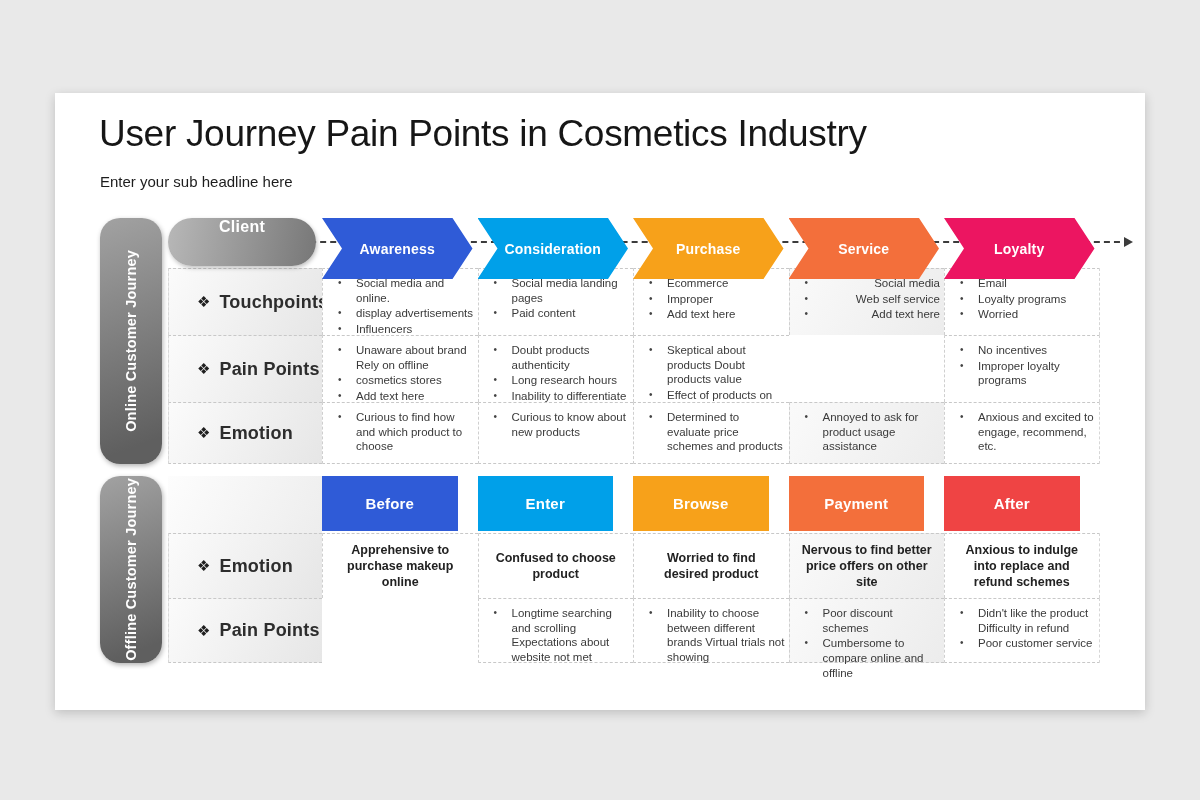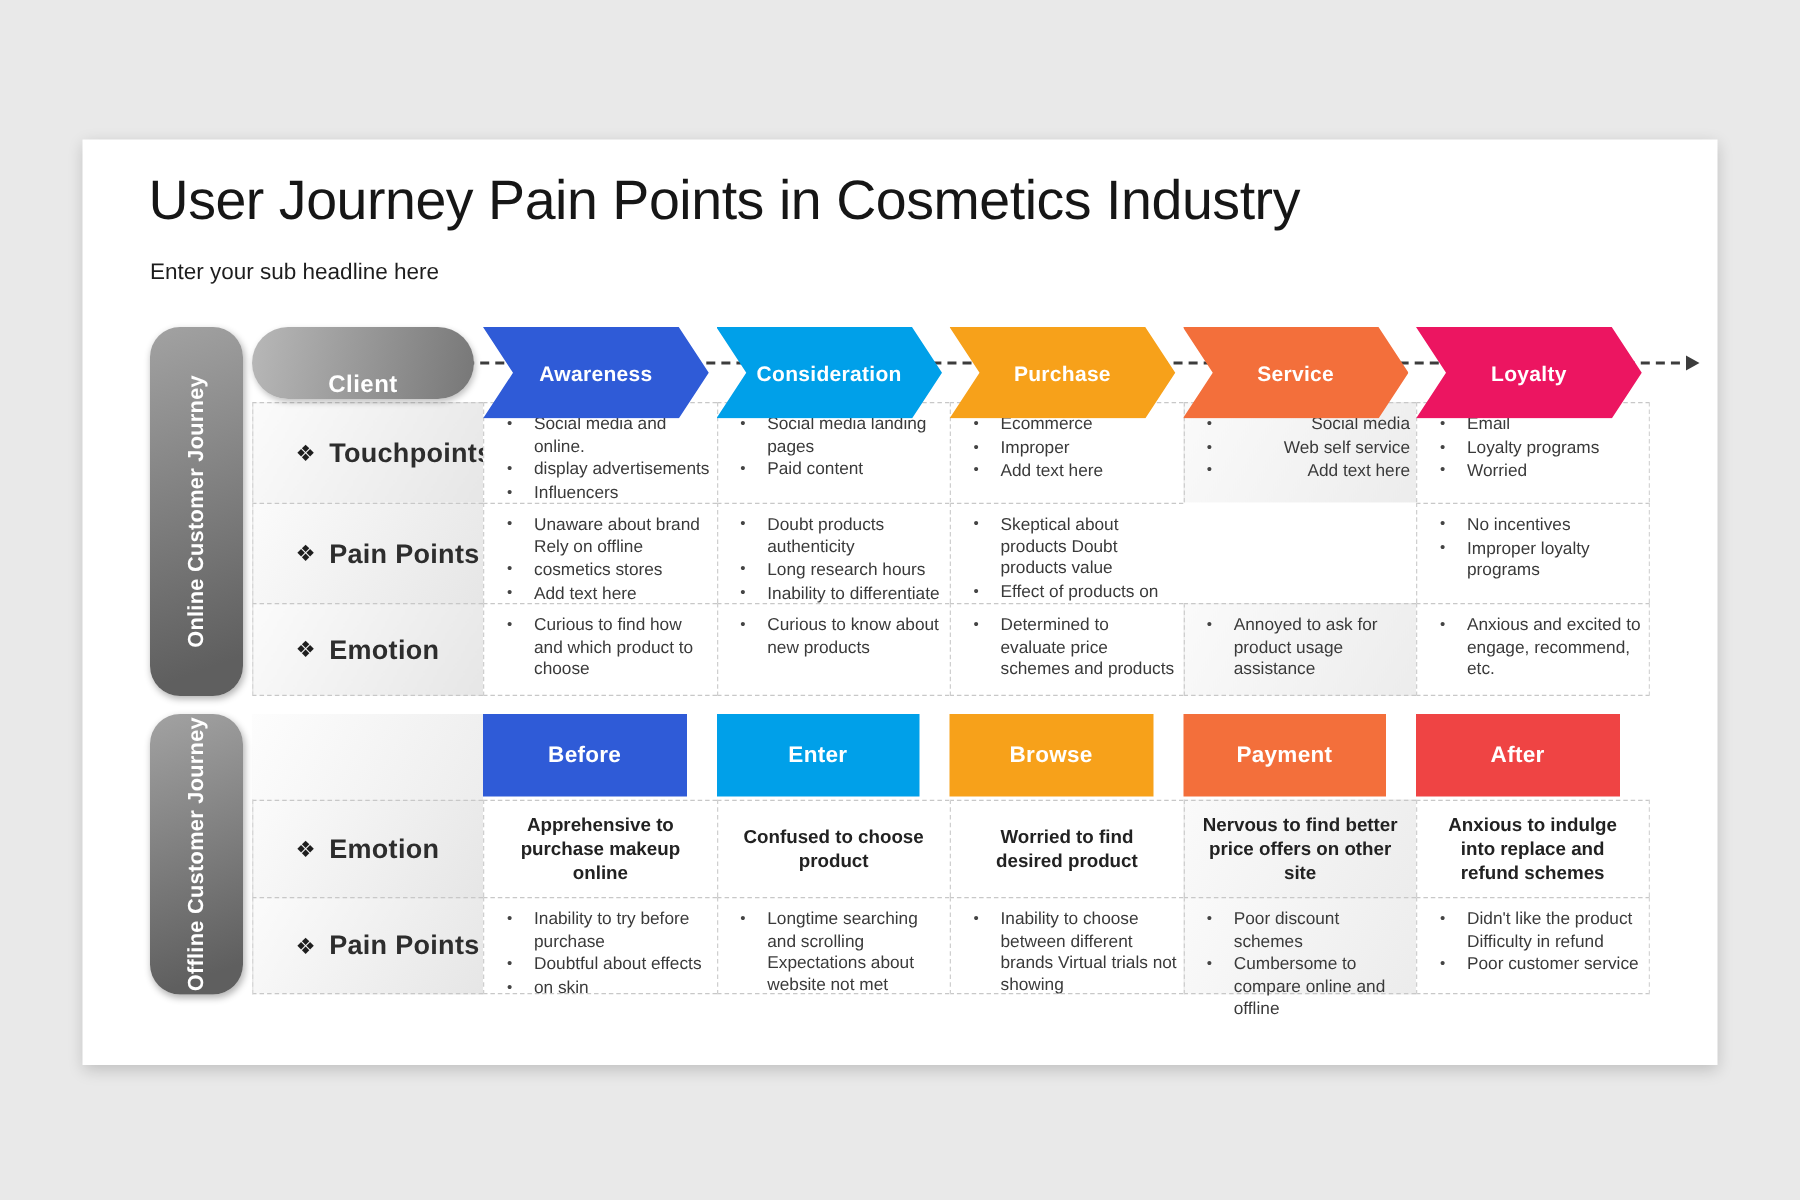--- a/index.html
+++ b/index.html
@@ -5,21 +5,21 @@
   *{margin:0;padding:0;box-sizing:border-box}
   html,body{width:1200px;height:800px;background:#e9e9e9;font-family:"Liberation Sans",sans-serif;overflow:hidden}
   .slide{position:absolute;left:55px;top:93px;width:1090px;height:617px;background:#fff;box-shadow:0 3px 10px rgba(0,0,0,.18)}
   .title{position:absolute;left:44px;top:20px;font-size:37px;font-weight:500;color:#161616;letter-spacing:-.3px}
   .subtitle{position:absolute;left:45px;top:80px;font-size:15px;color:#1d1d1d}
   .journey{position:absolute;left:45px;display:grid}
   #online{top:125px;grid-template-columns:68px 154px repeat(5,155.5px);grid-template-rows:50px 67px 67px 62px}
   #offline{top:383px;grid-template-columns:68px 154px repeat(5,155.5px);grid-template-rows:57px 65px 65px}
   .pill{grid-column:1;grid-row:1/-1;width:62px;border-radius:20px;background:linear-gradient(160deg,#a2a2a2 0%,#5f5f5f 90%);display:flex;align-items:center;justify-content:center;z-index:3;box-shadow:1px 2px 5px rgba(0,0,0,.3)}
   .pill span{writing-mode:vertical-rl;transform:rotate(180deg);color:#fff;font-weight:bold;font-size:14.5px;text-align:center;line-height:1.7;letter-spacing:.2px}
-  .clientpill{grid-column:2;grid-row:1;height:48px;margin:0 6px 0 0;border-radius:24px;background:linear-gradient(100deg,#b8b8b8 0%,#777 100%);display:flex;align-items:flex-end;justify-content:center;z-index:3;box-shadow:1px 2px 4px rgba(0,0,0,.25)}
+  .clientpill{grid-column:2;grid-row:1;height:48px;margin:0 6px 0 0;border-radius:24px;background:linear-gradient(100deg,#b8b8b8 0%,#777 100%);display:flex;align-items:flex-start;justify-content:center;z-index:3;box-shadow:1px 2px 4px rgba(0,0,0,.25)}
   .clientpill span{color:#fff;font-weight:bold;font-size:16px;letter-spacing:.3px}
   .dashline{position:absolute;top:23px;left:190px;right:-30px;border-top:2px dashed #3c3c3c;z-index:1}
   .dashline::after{content:"";position:absolute;right:-3px;top:-6px;width:0;height:0;border-left:9px solid #3c3c3c;border-top:5px solid transparent;border-bottom:5px solid transparent}
   .arrow{height:61px;margin-right:5px;position:relative;z-index:2;display:flex;align-items:center;justify-content:center;clip-path:polygon(0 0,calc(100% - 20px) 0,100% 50%,calc(100% - 20px) 100%,0 100%,20px 50%)}
   .arrow span{color:#fff;font-weight:bold;font-size:14px;letter-spacing:.2px}
   .block{height:55px;margin-right:20px;display:flex;align-items:center;justify-content:center}
   .block span{color:#fff;font-weight:bold;font-size:15px;letter-spacing:.2px}
   .hlabel{grid-column:2;grid-row:1;background:linear-gradient(120deg,#fdfdfd,#ededed)}
   .rlabel{grid-column:2;display:flex;align-items:center;gap:9px;padding-left:28px;background:linear-gradient(120deg,#fbfbfb,#e6e6e6);border-top:1px dashed #c8c8c8;border-left:1px dashed #d8d8d8}
   .rlabel .dmd{font-size:15px;color:#1e1e1e}
@@ -196,27 +196,20 @@
       <div class="cell ecell tint" style="grid-area: 2 / 6;">
         <span>Nervous to find better price offers on other site</span>
       </div>
       <div class="cell ecell br" style="grid-area: 2 / 7;">
         <span>Anxious to indulge into replace and refund schemes</span>
       </div>
       <div class="rlabel bb" style="grid-area: 3 / 2;">
         <span class="dmd">❖</span>
         <span class="lbl">Pain Points</span>
       </div>
-      <div class="cell bb" style="grid-area: 3 / 3;">
-        <ul>
-          <li><span>Inability to try before purchase</span></li>
-          <li><span>Doubtful about effects</span></li>
-          <li><span>on skin</span></li>
-        </ul>
-      </div>
       <div class="cell bb" style="grid-area: 3 / 4;">
         <ul>
           <li><span>Longtime searching and scrolling Expectations about website not met</span></li>
         </ul>
       </div>
       <div class="cell bb" style="grid-area: 3 / 5;">
         <ul>
           <li><span>Inability to choose between different brands Virtual trials not showing</span></li>
         </ul>
       </div>

